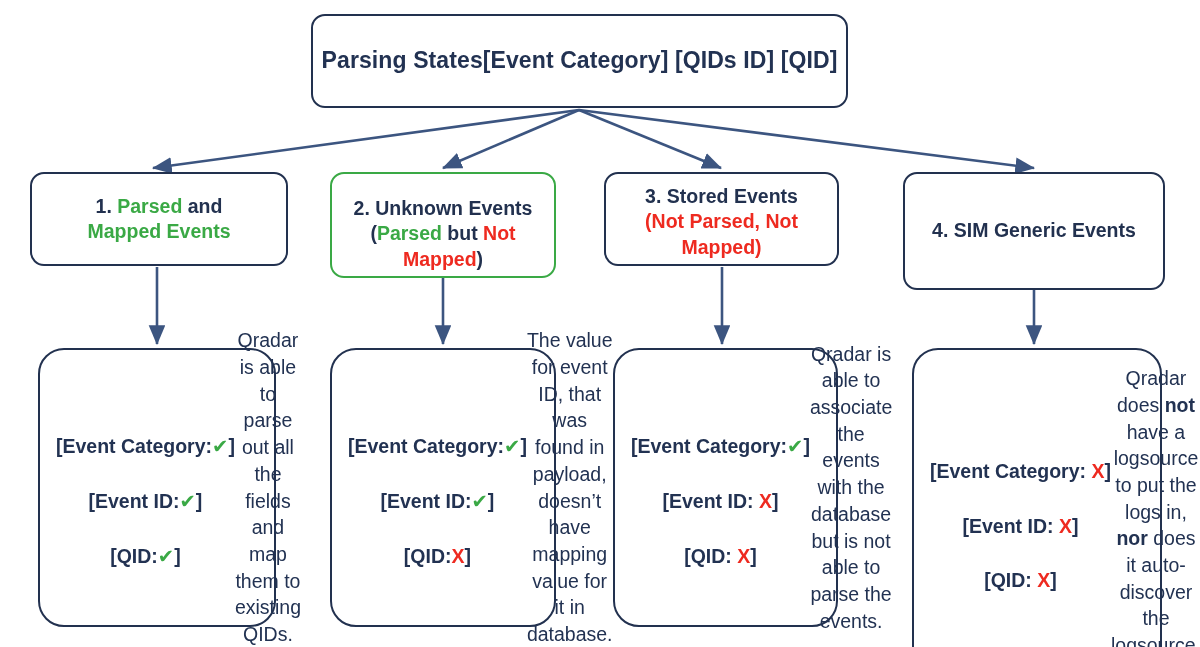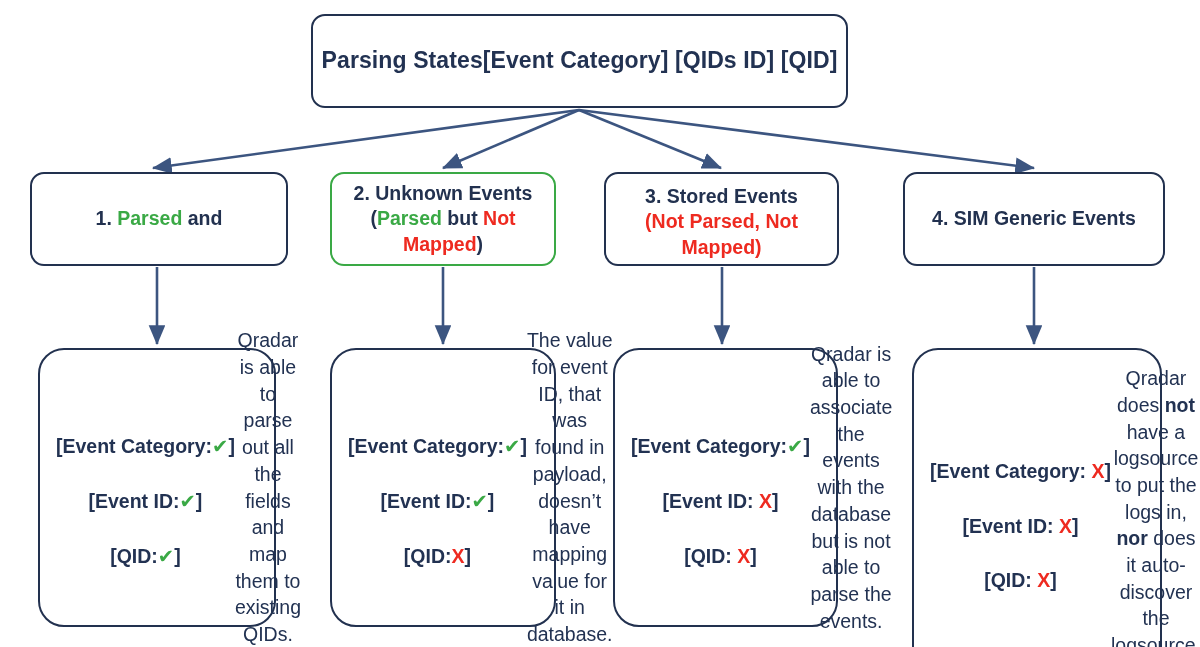--- a/index.html
+++ b/index.html
@@ -14,23 +14,23 @@
   .box{position:absolute;background:#fff;border:2.5px solid #22314f;
        box-sizing:border-box;display:flex;flex-direction:row;
        align-items:center;justify-content:center;text-align:center;z-index:2;}
   .root{left:311px;top:14px;width:537px;height:94px;border-radius:14px;
         font-size:23px;font-weight:bold;line-height:1.28;letter-spacing:.1px;}
   .root .l2{font-weight:bold;}
 
   .state{border-radius:14px;font-size:19.5px;font-weight:bold;line-height:1.3;
          padding:4px 10px;}
   .s1{left:30px;top:172px;width:258px;height:94px;}
-  .s2{left:330px;top:172px;width:226px;height:94px;border-color:#3aa945;}
+  .s2{left:330px;top:172px;width:226px;height:106px;border-color:#3aa945;align-items:flex-end;}
   .s3{left:604px;top:172px;width:235px;height:94px;align-items:flex-end;}
-  .s4{left:903px;top:172px;width:262px;height:94px;}
+  .s4{left:903px;top:172px;width:262px;height:118px;}
 
   .detail{border-radius:26px;font-size:19.5px;line-height:1.37;
           padding:14px 16px;justify-content:flex-start;}
   .d1{left:38px;top:348px;width:238px;height:279px;}
   .d2{left:330px;top:348px;width:226px;height:279px;}
   .d3{left:613px;top:348px;width:225px;height:279px;}
   .d4{left:912px;top:348px;width:250px;height:328px;}
 
   .kv{font-weight:bold;}
   .kv div{white-space:nowrap;margin-top:28px;}
@@ -66,21 +66,21 @@
       <line x1="1034" y1="267" x2="1034" y2="344"></line>
     </g>
   </svg>
 
   <div class="box root">
     <div>Parsing States</div>
     <div class="l2">[Event Category] [QIDs ID] [QID]</div>
   </div>
 
   <div class="box state s1">
-    <div class="rich"><span class="dark">1.</span><span class="grn"> Parsed</span><span class="dark"> and</span><br></div>
+    <div class="rich"><span class="dark">1.</span><span class="grn"> Parsed</span><span class="dark"> and</span><br><span class="grn">Mapped Events</span></div>
   </div>
   <div class="box state s2">
     <div class="rich"><span class="dark">2.</span><span class="dark"> Unknown Events</span><br><span class="dark">(</span><span class="grn">Parsed</span><span class="dark"> but </span><span class="red">Not Mapped</span><span class="dark">)</span></div>
   </div>
   <div class="box state s3">
     <div class="rich"><span class="dark">3.</span><span class="dark"> Stored Events</span><br><span class="red">(Not Parsed, Not Mapped)</span></div>
   </div>
   <div class="box state s4">
     <div class="rich"><span class="dark">4.</span><span class="dark"> SIM Generic Events</span></div>
   </div>

